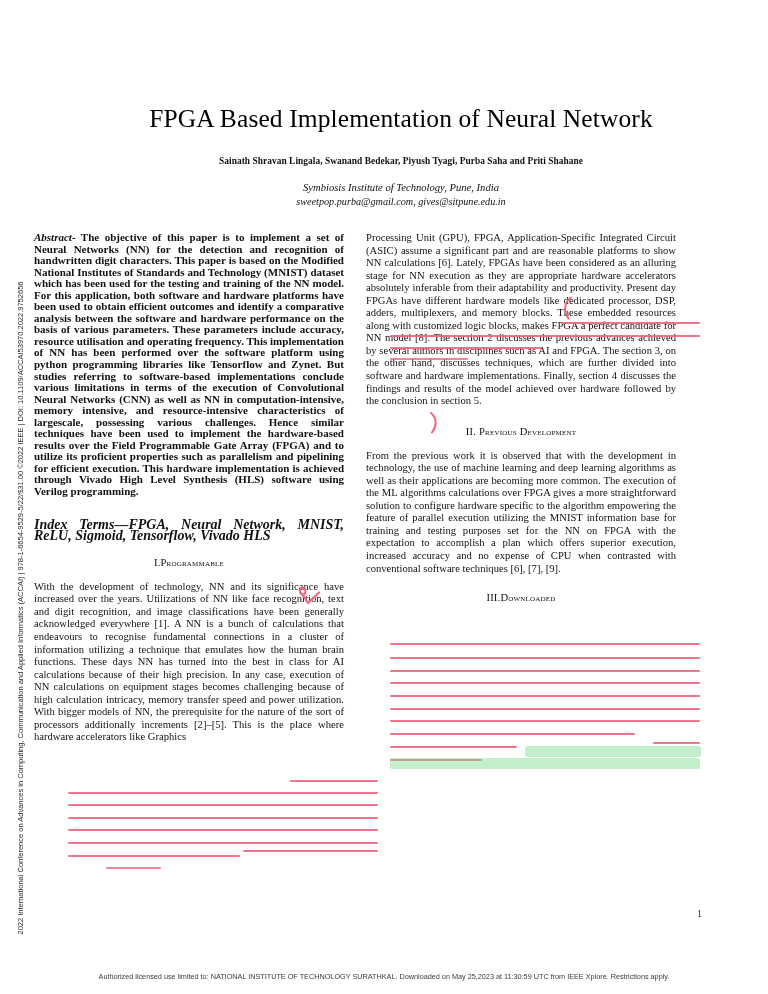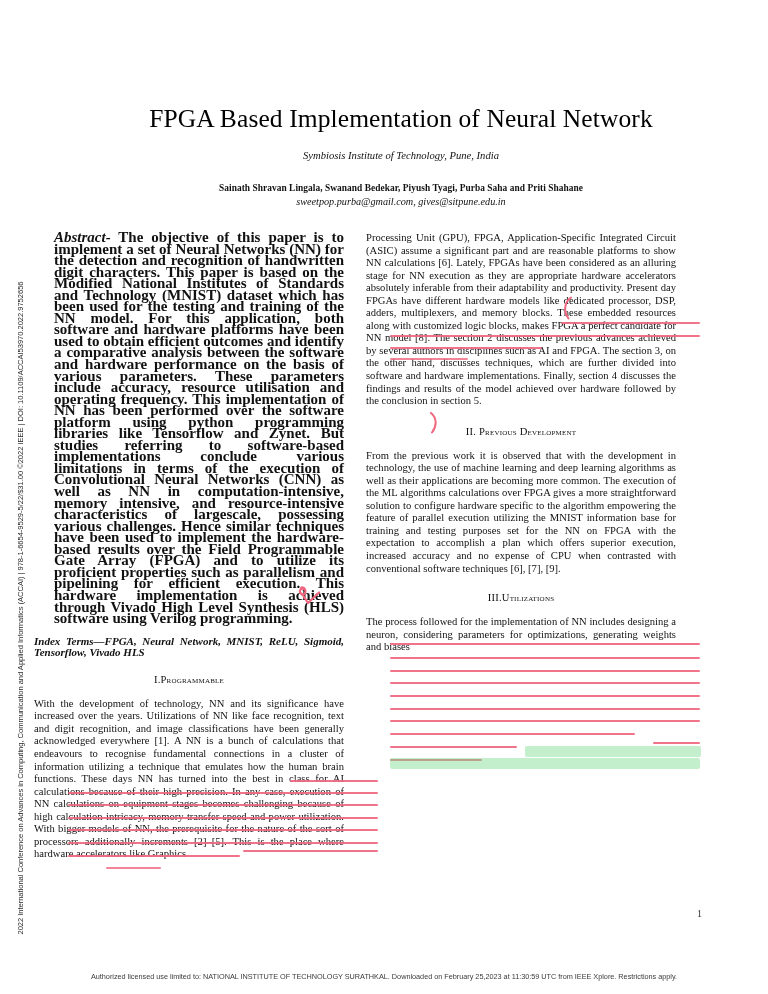--- a/index.html
+++ b/index.html
@@ -90,31 +90,30 @@
   p.body {
     margin: 0 0 0 0;
     font-size: 10.6px;
     line-height: 12.55px;
     text-align: justify;
     text-justify: inter-word;
     hyphens: none;
   }
   p.abstract {
     font-weight: bold;
-    font-size: 15px;
+    font-size: 11px;
     line-height: 11.55px;
     text-align: justify;
-    margin-left: 20px;
   }
   p.abstract .lead { font-style: italic; font-weight: bold; }
   p.keywords {
-    margin-top: 11px;
+    margin-top: 21px;
     font-weight: bold;
     font-style: italic;
-    font-size: 11px;
+    font-size: 14px;
     line-height: 11.6px;
     text-align: justify;
   }
   .sec-head {
     text-align: center;
     font-size: 10.6px;
     margin: 15px 0 13px 0;
     font-variant: small-caps;
     letter-spacing: 0.2px;
   }
@@ -166,22 +165,22 @@
 <body>
 
 <div id="ieee-stripe">
   <div class="vtext">2022 International Conference on Advances in Computing, Communication and Applied Informatics (ACCAI) | 978-1-6654-9529-5/22/$31.00 ©2022 IEEE | DOI: 10.1109/ACCAI53970.2022.9752656</div>
 </div>
 
 <div id="page">
 
   <div id="title-block">
     <h1 id="paper-title">FPGA Based Implementation of Neural Network</h1>
+    <div id="authors">Sainath Shravan Lingala, Swanand Bedekar,  Piyush Tyagi, Purba Saha and Priti Shahane</div>
     <div id="affiliation">Symbiosis Institute of Technology, Pune, India</div>
-    <div id="authors">Sainath Shravan Lingala, Swanand Bedekar,  Piyush Tyagi, Purba Saha and Priti Shahane</div>
     <div class="email-line">sweetpop.purba@gmail.com,  gives@sitpune.edu.in</div>
   </div>
 
 </div>
 
 <div id="columns">
 
   <div class="col">
 
     <p class="body abstract"><span class="lead">Abstract-</span><span> The objective of this paper is to implement a set of Neural Networks (NN) for the detection and recognition of handwritten digit characters. This paper is based on the Modified National Institutes of Standards and Technology (MNIST) dataset which has been used for the testing and training of the NN model. For this application, both software and hardware platforms have been used to obtain efficient outcomes and identify a comparative analysis between the software and hardware performance on the basis of various parameters. These parameters include accuracy, resource utilisation and operating frequency. This implementation of NN has been performed over the software platform using python programming libraries like Tensorflow and Zynet. But studies referring to software-based implementations conclude various limitations in terms of the execution of Convolutional Neural Networks (CNN) as well as NN in computation-intensive, memory intensive, and resource-intensive characteristics of largescale, possessing various challenges. Hence similar techniques have been used to implement the hardware-based results over the Field Programmable Gate Array (FPGA) and to utilize its proficient properties such as parallelism and pipelining for efficient execution. This hardware implementation is achieved through Vivado High Level Synthesis (HLS) software using Verilog programming.</span></p>
@@ -194,23 +193,22 @@
   </div>
 
   <div class="col">
 
     <p class="body">Processing Unit (GPU), FPGA, Application-Specific Integrated Circuit (ASIC) assume a significant part and are reasonable platforms to show NN calculations [6]. Lately, FPGAs have been considered as an alluring stage for NN execution as they are appropriate hardware accelerators absolutely inferable from their adaptability and productivity. Present day FPGAs have different hardware models like dedicated processor, DSP, adders, multiplexers, and memory blocks. These embedded resources along with customized logic blocks, makes FPGA a perfect candidate for NN model [8]. The section 2 discusses the previous advances achieved by several authors in disciplines such as AI and FPGA. The section 3, on the other hand, discusses techniques, which are further divided into software and hardware implementations. Finally, section 4 discusses the findings and results of the model achieved over hardware followed by the conclusion in section 5.</p>
 
     <div class="sec-head" style="margin-top:18px;"><span class="num">II.</span>&nbsp;<span>Previous Development</span></div>
 
     <p class="body">From the previous work it is observed that with the development in technology, the use of machine learning and deep learning algorithms as well as their applications are becoming more common. The execution of the ML algorithms calculations over FPGA gives a more straightforward solution to configure hardware specific to the algorithm empowering the feature of parallel execution utilizing the MNIST information base for training and testing purposes set for the NN on FPGA with the expectation to accomplish a plan which offers superior execution, increased accuracy and no expense of CPU when contrasted with conventional software techniques [6], [7], [9].</p>
 
-    <div class="sec-head" style="margin-top:17px;"><span class="num">III.</span><span>Utilizations</span></div>
-
-    <p class="body">The process followed for the implementation of NN includes designing a neuron, considering parameters for optimizations, generating weights and biases</p>
+    <div class="sec-head" style="margin-top:17px;"><span class="num">III.</span><span>Downloaded</span></div>
+
   </div>
 </div>
 
 <div class="ann-layer">
 
   <svg style="position:absolute;left:295px;top:585px;" width="34" height="30" viewBox="0 0 34 30">
     <path d="M9 4 C5 2.5, 3.5 7, 6.5 9 C9.5 11, 11.5 7, 10 4.2 C9 2.4, 7 2, 6 3" fill="none" stroke="#f0677f" stroke-width="2.2" stroke-linecap="round"></path>
     <path d="M7.5 9.5 L13 18 L24 7.5" fill="none" stroke="#f0677f" stroke-width="2.2" stroke-linecap="round" stroke-linejoin="round"></path>
   </svg>
 
@@ -248,13 +246,13 @@
   <div class="uline" style="left:390px; top:746px; width:127px;"></div>
   <div class="uline" style="left:653px; top:742px; width:47px;"></div>
   <div class="uline" style="left:390px; top:759px; width:92px;"></div>
 
   <div class="ghl" style="left:525px; top:746px; width:176px; height:11px;"></div>
   <div class="ghl" style="left:390px; top:758px; width:310px; height:11px;"></div>
 </div>
 
 <div id="page-number">1</div>
 
-<div id="footer">Authorized licensed use limited to: NATIONAL INSTITUTE OF TECHNOLOGY SURATHKAL. Downloaded on February 25,2023 at 11:30:59 UTC from IEEE Xplore.  Restrictions apply.</div>
+<div id="footer">Authorized licensed use limited to: NATIONAL INSTITUTE OF TECHNOLOGY SURATHKAL. Downloaded on May 25,2023 at 11:30:59 UTC from IEEE Xplore.  Restrictions apply.</div>
 
 </body></html>

